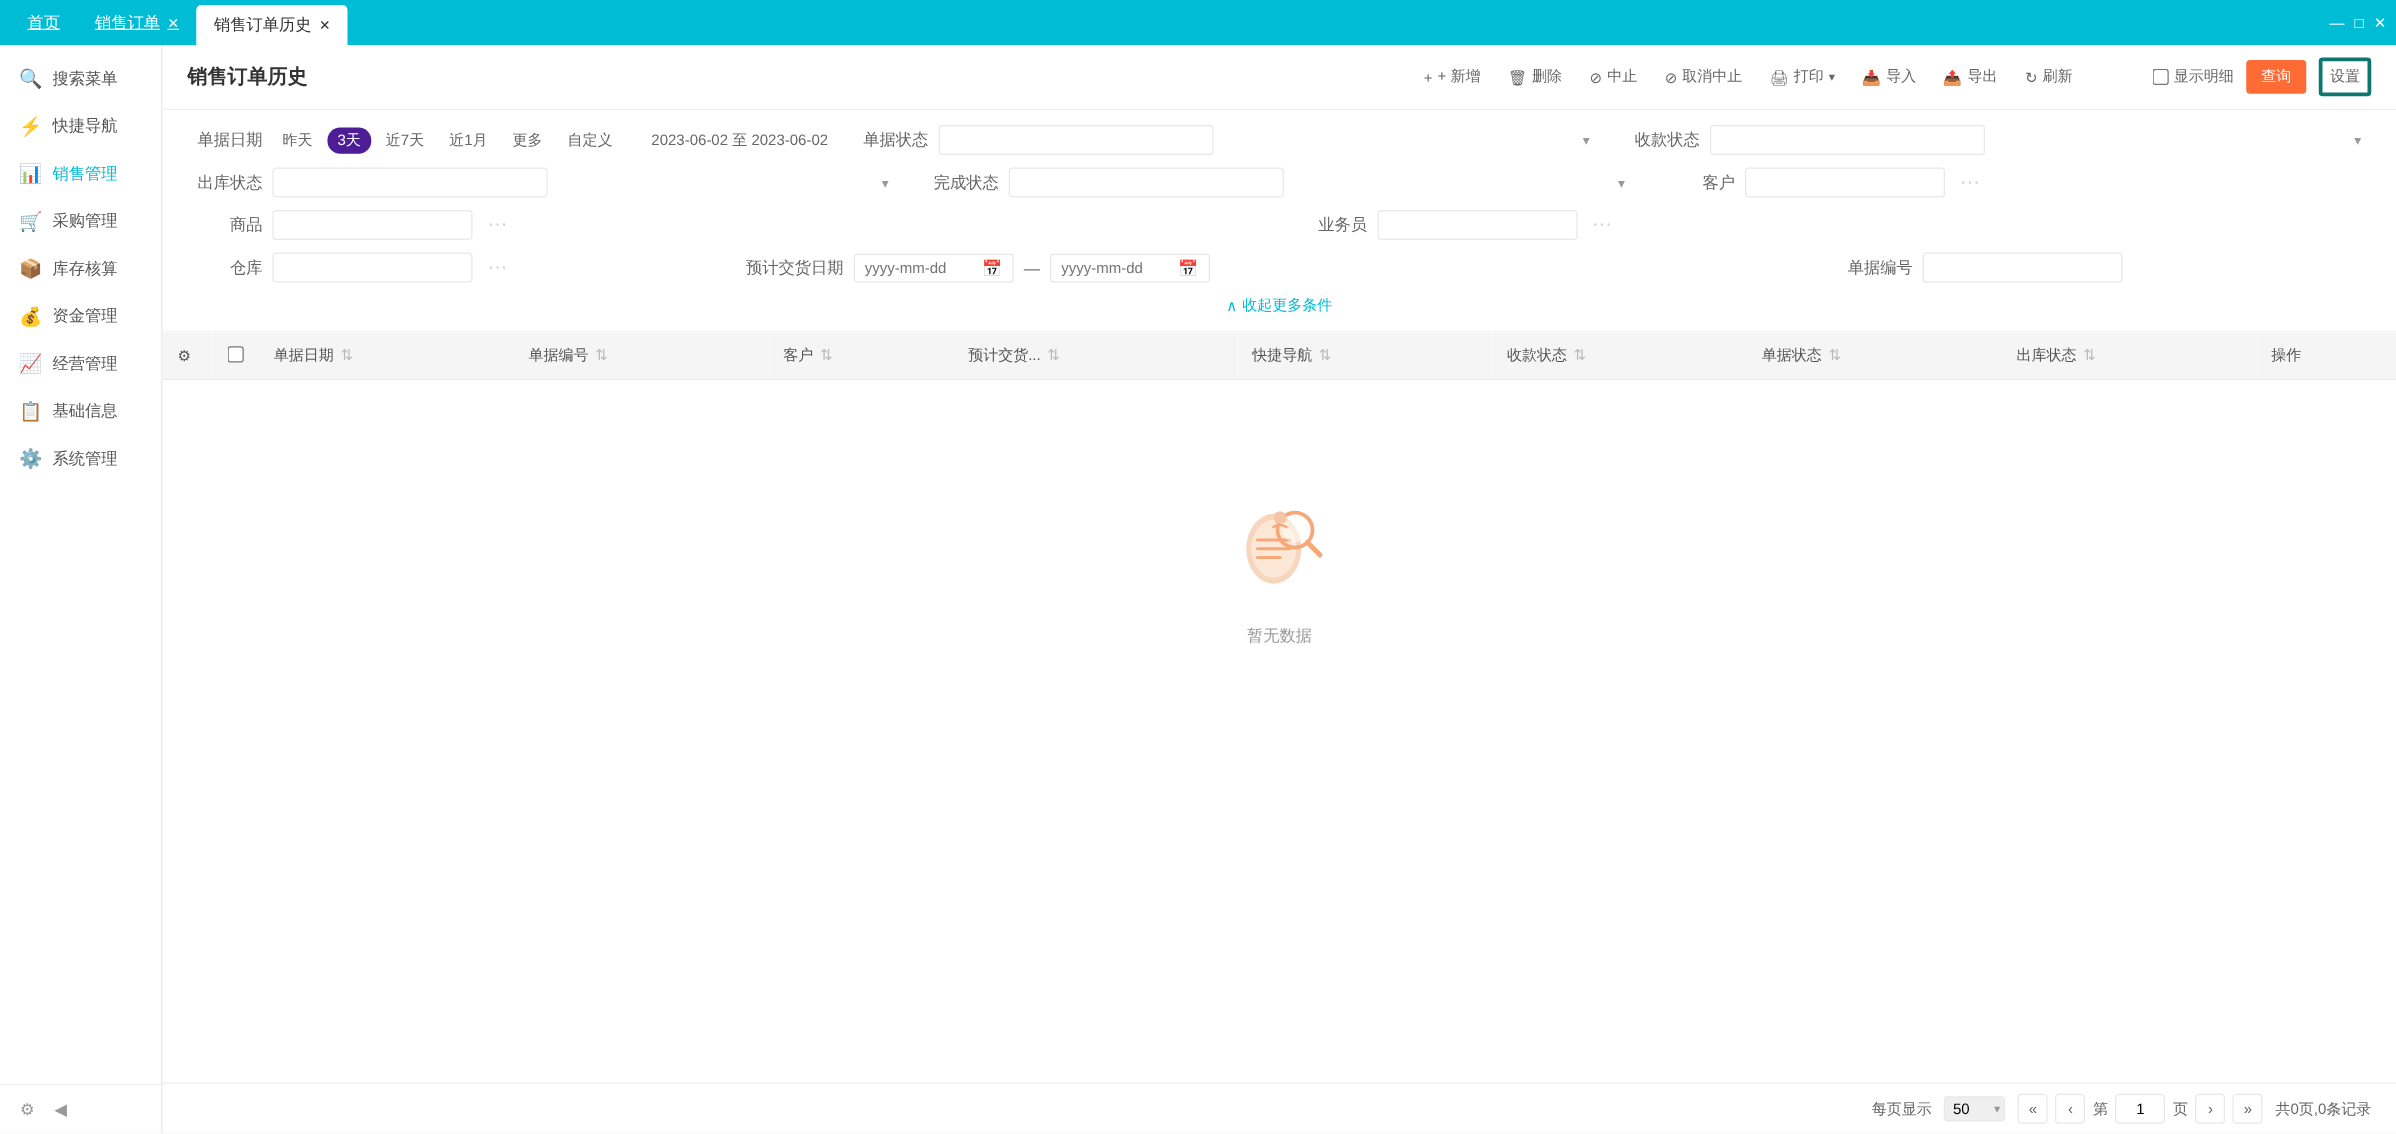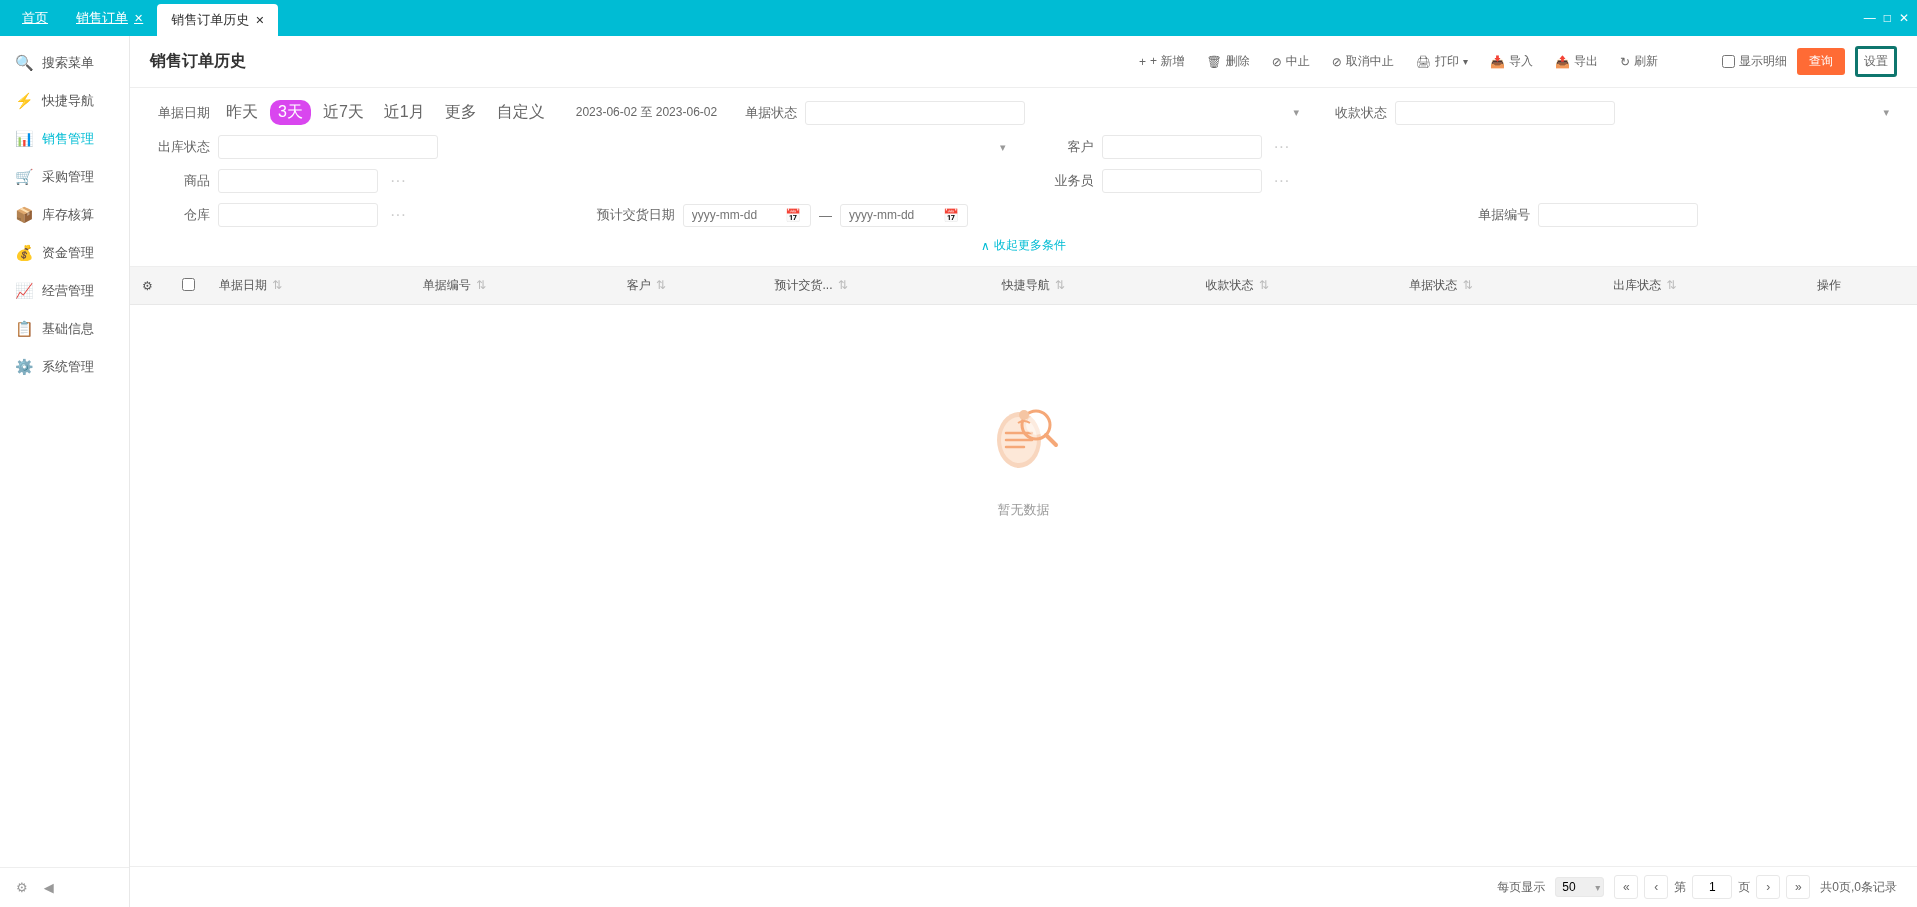--- a/index.html
+++ b/index.html
@@ -34,22 +34,22 @@
     .toolbar { display: flex; align-items: center; gap: 10px; }
     .toolbar-btn { display: flex; align-items: center; gap: 4px; font-size: 12px; color: #666; cursor: pointer; padding: 4px 6px; border-radius: 3px; }
     .toolbar-btn.primary { background: #ff6b35; color: white; padding: 5px 12px; border-radius: 3px; }
 
     
     .filter-area { background: white; padding: 12px 20px; border-bottom: 1px solid #eee; }
     .filter-row { display: flex; align-items: center; gap: 20px; margin-bottom: 10px; }
     .filter-item { display: flex; align-items: center; gap: 8px; }
     .filter-label { color: #666; font-size: 13px; white-space: nowrap; min-width: 60px; text-align: right; }
     .filter-control { display: flex; align-items: center; gap: 4px; }
-    .date-tag { padding: 2px 8px; border-radius: 10px; font-size: 16px; cursor: pointer; color: #666; }
-    .date-tag.active { background: #d946ef; color: white; }
+    .date-tag { padding: 2px 8px; border-radius: 10px; font-size: 12px; cursor: pointer; color: #666; }
+    .date-tag.active { background: #4c1d95; color: white; }
     .date-range { font-size: 12px; color: #666; margin-left: 15px; }
     .filter-select { border: 1px solid #e8e8e8; border-radius: 3px; padding: 4px 28px 4px 8px; font-size: 12px; color: #666; min-width: 160px; background: white; appearance: none; cursor: pointer; position: relative; }
     .select-wrapper { position: relative; display: inline-flex; align-items: center; }
     .select-wrapper::after { content: '▾'; position: absolute; right: 8px; color: #999; pointer-events: none; font-size: 11px; }
     .filter-input { border: 1px solid #e8e8e8; border-radius: 3px; padding: 4px 8px; font-size: 12px; color: #666; width: 160px; }
     .filter-dots { color: #ccc; cursor: pointer; font-size: 16px; margin-left: 4px; }
     .filter-collapse { color: #00bcd4; font-size: 12px; cursor: pointer; text-align: center; display: flex; align-items: center; justify-content: center; gap: 4px; margin-top: 4px; }
     .date-input-wrapper { display: flex; align-items: center; gap: 4px; border: 1px solid #e8e8e8; border-radius: 3px; padding: 3px 8px; background: white; }
     .date-input { border: none; outline: none; font-size: 12px; color: #ccc; width: 90px; }
     .date-separator { color: #666; }
@@ -239,20 +239,28 @@
       <div class="filter-row">
         <div class="filter-item" style="flex:1;">
           <span class="filter-label">出库状态</span>
           <div class="select-wrapper" style="flex:1;">
             <select class="filter-select" style="width:100%;max-width:220px;">
               <option value=""></option>
             </select>
           </div>
         </div>
         <div class="filter-item" style="flex:1;">
+          <span class="filter-label">完成状态</span>
+          <div class="select-wrapper" style="flex:1;">
+            <select class="filter-select" style="width:100%;max-width:220px;">
+              <option value=""></option>
+            </select>
+          </div>
+        </div>
+        <div class="filter-item" style="flex:1;">
           <span class="filter-label">客户</span>
           <input type="text" class="filter-input" style="">
           <span class="filter-dots">···</span>
         </div>
       </div>
 
       <div class="filter-row">
         <div class="filter-item" style="flex:1;">
           <span class="filter-label">商品</span>
           <input type="text" class="filter-input" style="">

